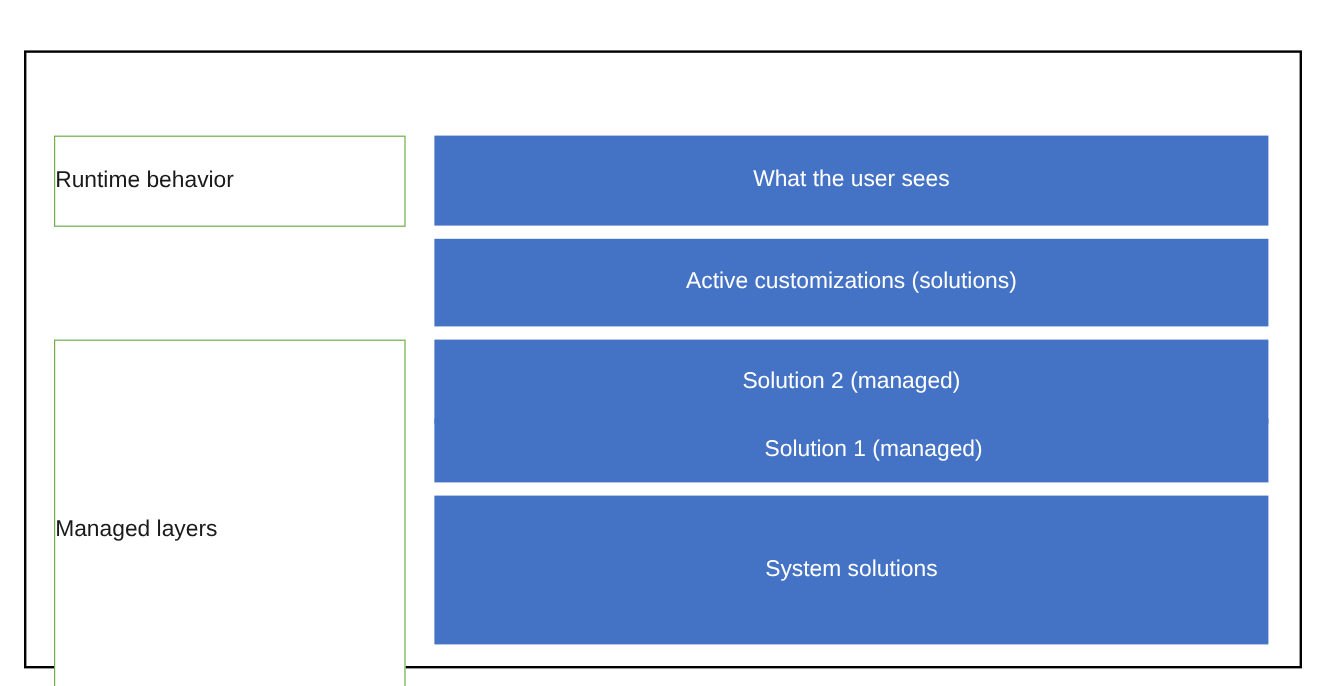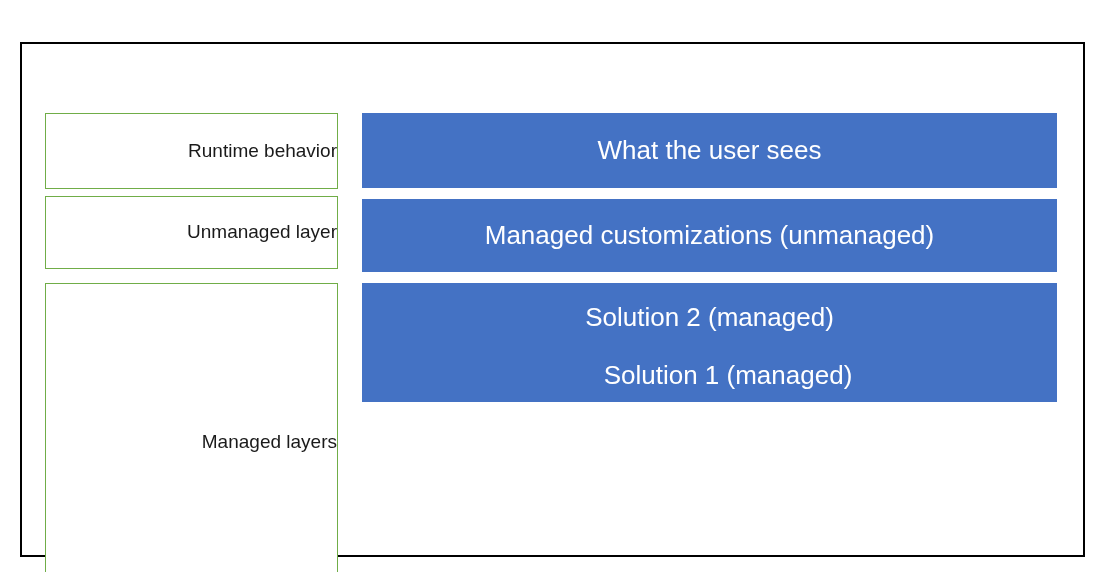--- a/index.html
+++ b/index.html
@@ -53,21 +53,21 @@
   }
 
   
   .label-box {
     position: absolute;
     border: 1.6px solid #70AD47;
     background: #ffffff;
     box-sizing: border-box;
     display: flex;
     align-items: center;
-    justify-content: flex-end;
+    justify-content: flex-start;
     left: 45px;
     width: 293px;
   }
   .label-box .label-text {
     font-size: 19px;
     color: #1a1a1a;
     line-height: 1.2;
     text-align: center;
   }
 
@@ -76,56 +76,56 @@
     position: absolute;
     left: 362px;
     width: 695px;
     background: #4472C4;
     box-sizing: border-box;
     display: flex;
     align-items: center;
     justify-content: center;
   }
   .layer-bar .layer-text {
-    font-size: 26px;
+    font-size: 19px;
     color: #ffffff;
     line-height: 1.2;
     text-align: center;
   }
 </style>
 </head>
 <body>
 
 <div id="canvas">
 
   <div id="component-frame"></div>
 
 
   <div class="label-box" style="top:113px; height:76px;">
     <span class="label-text">Runtime behavior</span>
   </div>
 
-  <div class="label-box" style="top:196px; height:73px;">
-    <span class="label-text">Unmanaged layer</span>
-  </div>
 
   <div class="label-box" style="top:283px; height:319px;">
     <span class="label-text">Managed layers</span>
   </div>
 
   <div class="layer-bar" style="top:113px; height:75px;">
     <span class="layer-text">What the user sees</span>
   </div>
 
   <div class="layer-bar" style="top:199px; height:73px;">
-    <span class="layer-text">Managed customizations (unmanaged)</span>
+    <span class="layer-text">Active customizations (solutions)</span>
   </div>
 
   <div class="layer-bar" style="top:283px; height:70px;">
     <span class="layer-text">Solution 2 (managed)</span>
   </div>
 
   <div class="layer-bar" style="top:349px; height:53px;padding-left:37px;">
     <span class="layer-text">Solution 1 (managed)</span>
   </div>
 
+  <div class="layer-bar" style="top:413px; height:124px;">
+    <span class="layer-text">System solutions</span>
+  </div>
 
 </div>
 
 </body></html>

